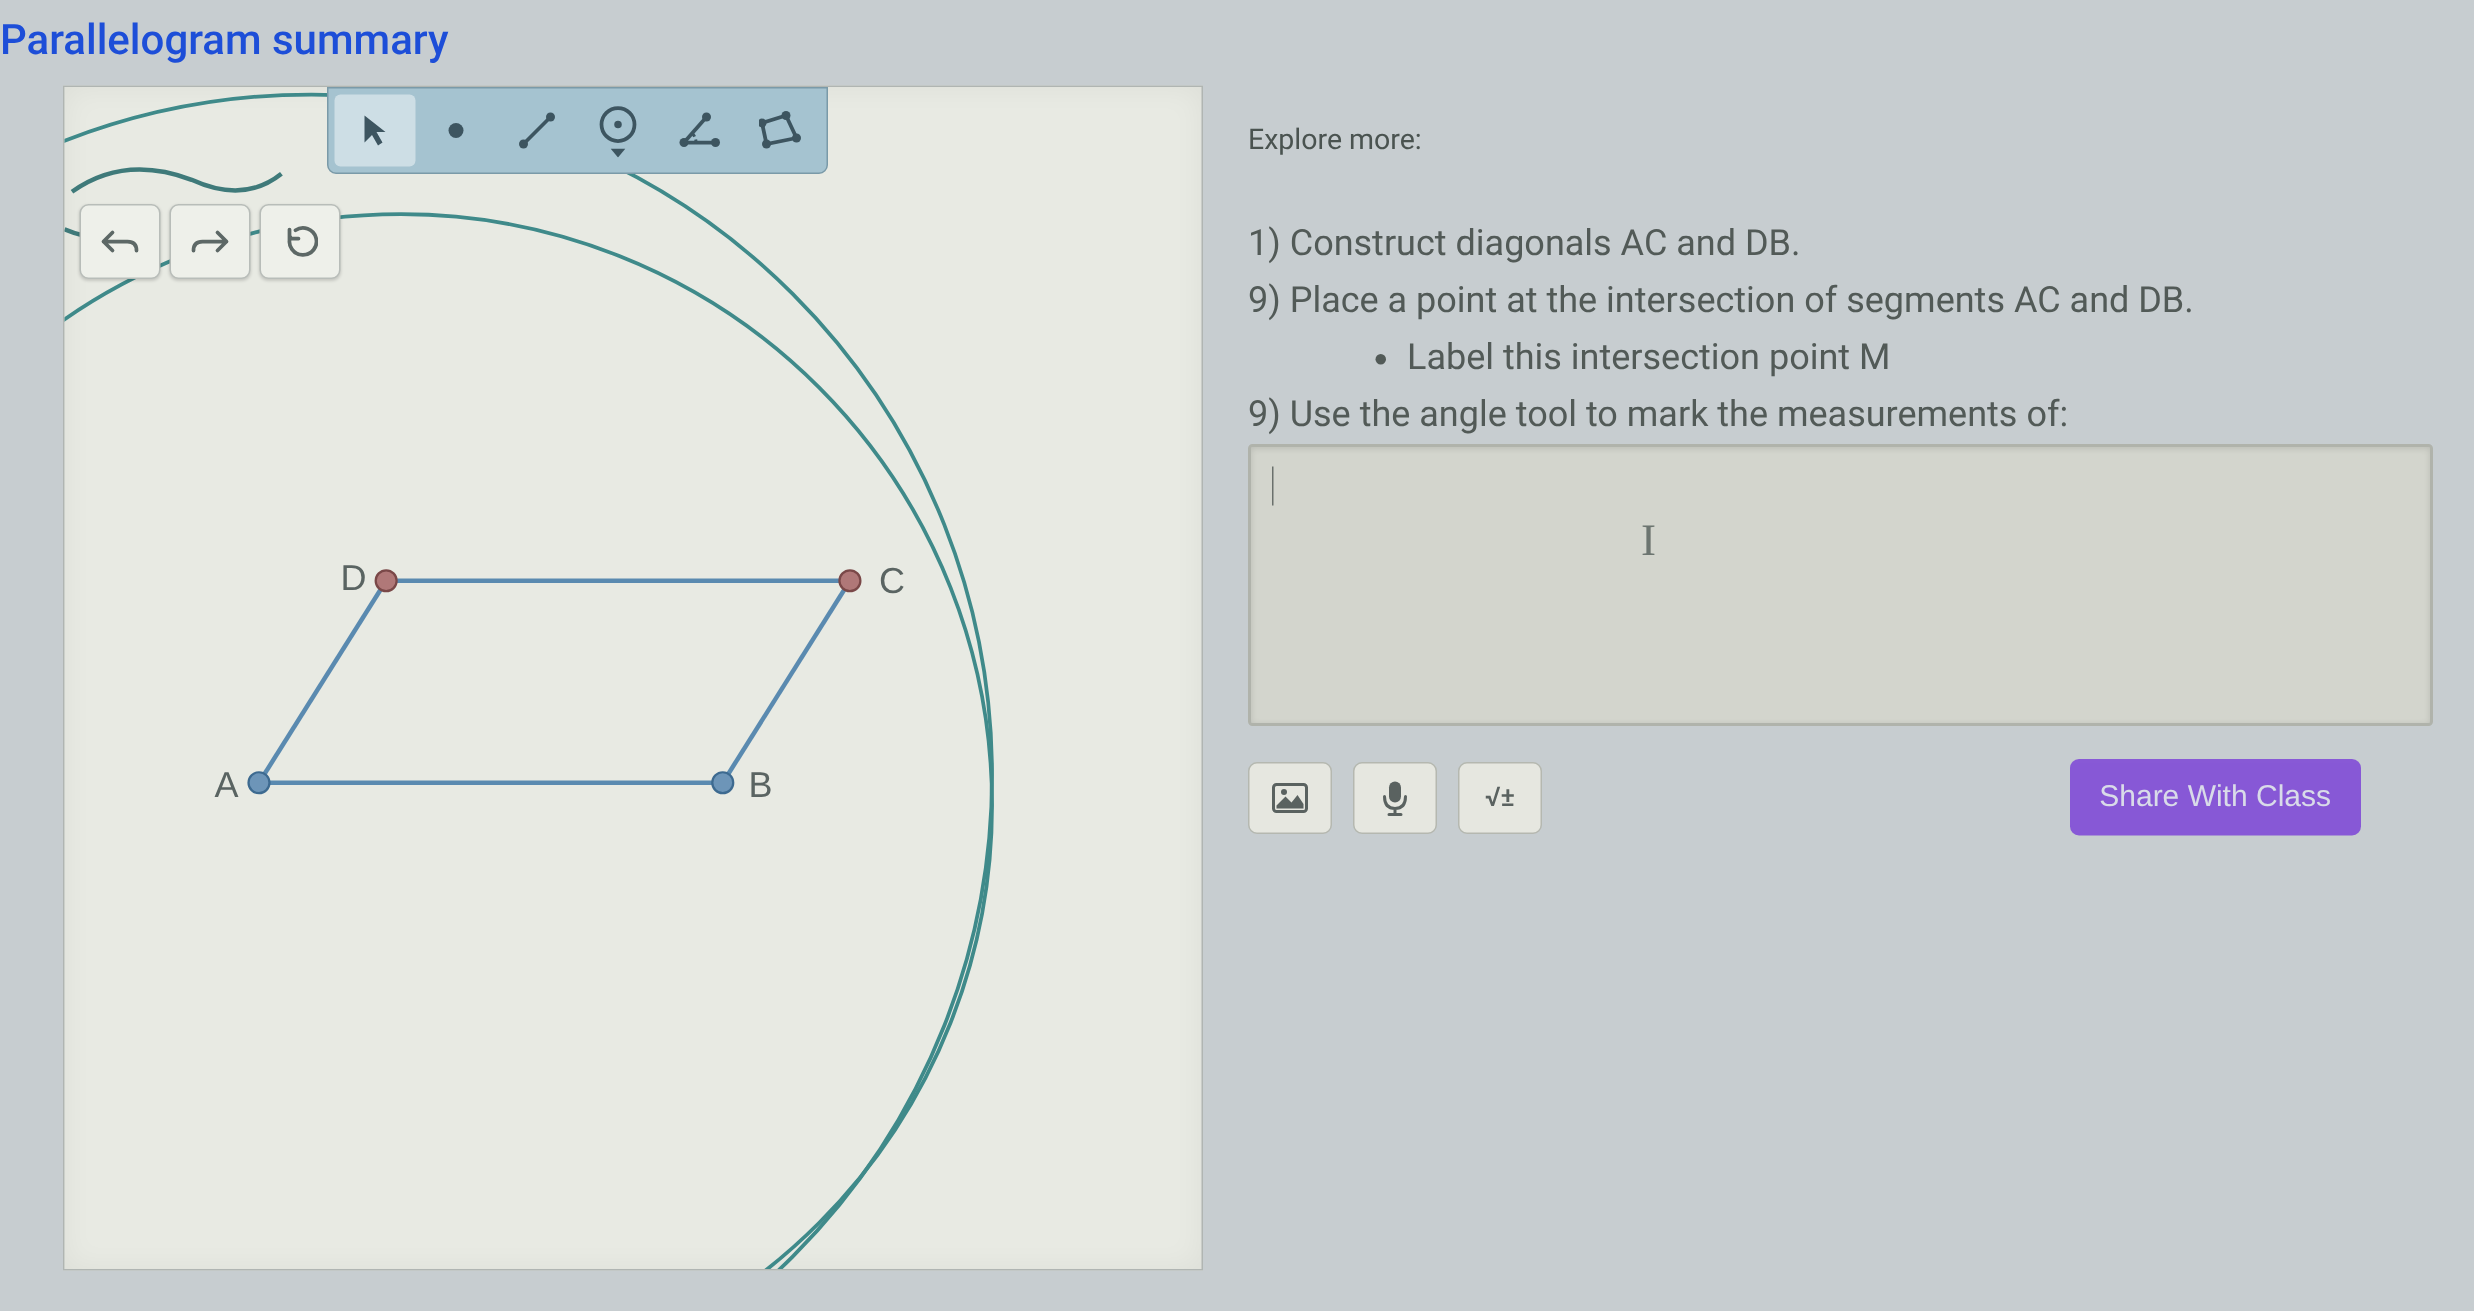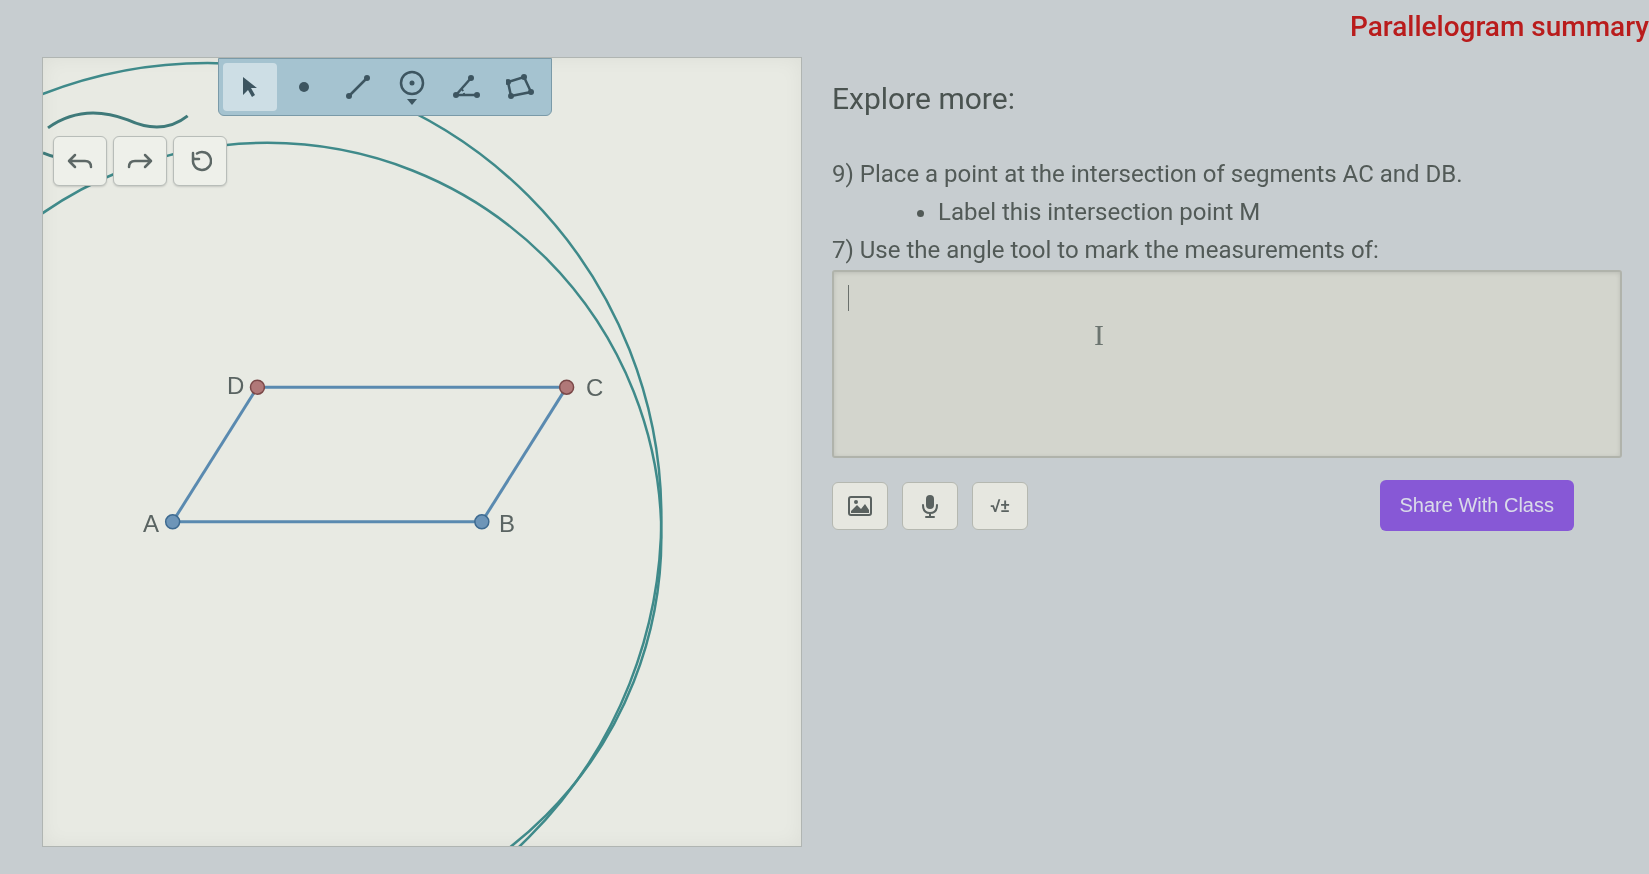--- a/index.html
+++ b/index.html
@@ -5,24 +5,24 @@
     * { box-sizing: border-box; margin: 0; padding: 0; }
     body {
       font-family: -apple-system, BlinkMacSystemFont, "Segoe UI", Roboto, Arial, sans-serif;
       background: #c7cdd0;
       width: 1649px;
       height: 874px;
       overflow: hidden;
       position: relative;
     }
     .page-title {
-      text-align: right;
+      text-align: left;
       font-size: 28px;
       font-weight: 500;
-      color: #b91c1c;
+      color: #1d4ed8;
       padding: 10px 0 14px 0;
     }
     .main-container {
       display: flex;
       padding: 0 5px 0 42px;
       gap: 30px;
     }
     .canvas-panel {
       position: relative;
       width: 760px;
@@ -88,21 +88,21 @@
       font-size: 24px;
       color: #5a6462;
       font-family: Arial, sans-serif;
     }
     .content-panel {
       flex: 1;
       padding: 24px 20px 0 0;
       color: #4a5350;
     }
     .explore-header {
-      font-size: 30px;
+      font-size: 19px;
       color: #4a5350;
       margin-bottom: 40px;
     }
     .instruction-list {
       font-size: 24px;
       line-height: 1.5;
       color: #525a57;
     }
     .numbered-item { margin-bottom: 2px; }
     .bullet-list {
@@ -275,25 +275,26 @@
     <div class="point-label" style="left:100px; top:452px;">A</div>
     <div class="point-label" style="left:456px; top:452px;">B</div>
     <div class="point-label" style="left:543px; top:316px;">C</div>
     <div class="point-label" style="left:184px; top:314px;">D</div>
   </div>
 
   <div class="content-panel">
     <div class="explore-header">Explore more:</div>
 
     <div class="instruction-list">
+      <div class="numbered-item">1) Construct diagonals AC and DB.</div>
       <div class="numbered-item">9) Place a point at the intersection of segments AC and DB.</div>
       <ul class="bullet-list">
         <li>Label this intersection point M</li>
       </ul>
-      <div class="numbered-item">7) Use the angle tool to mark the measurements of:</div>
+      <div class="numbered-item">9) Use the angle tool to mark the measurements of:</div>
     </div>
 
 
     <div class="answer-box">
       <span class="text-cursor"></span>
       <span></span>
       <span class="beam-cursor">I</span>
     </div>
 
     <div class="bottom-controls">

